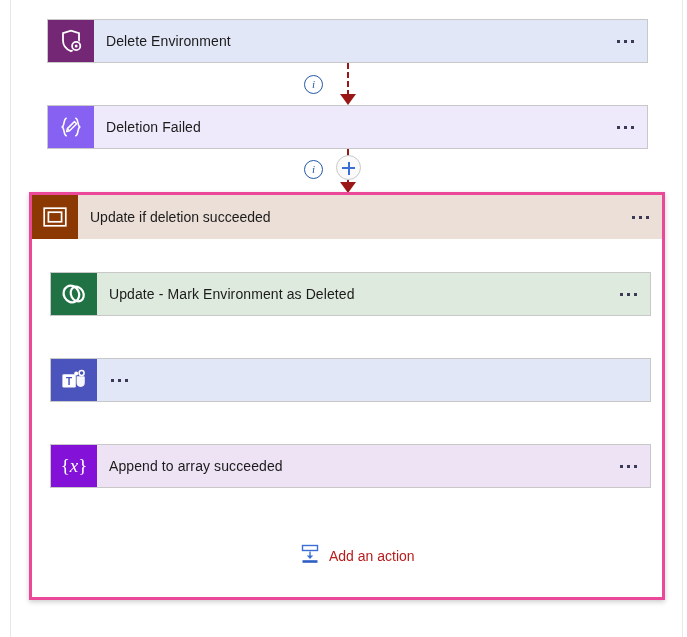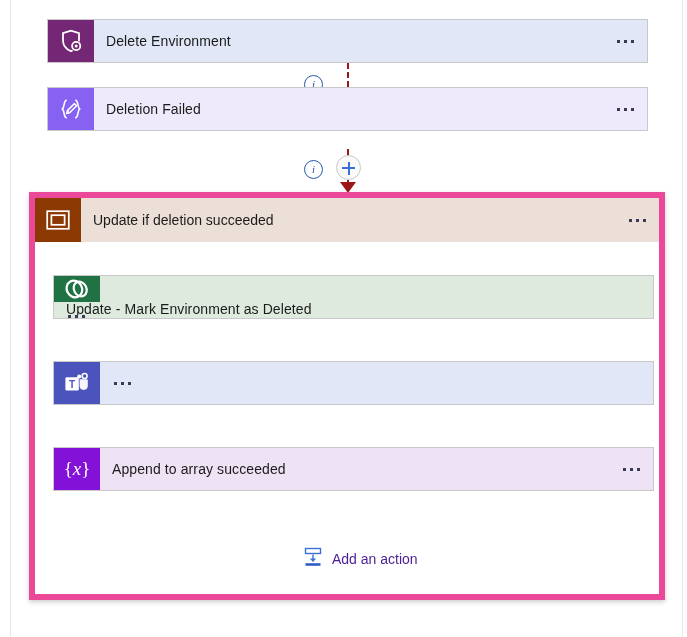--- a/index.html
+++ b/index.html
@@ -80,21 +80,21 @@
   .ic-plum   { background: #742774; }
   .ic-violet { background: #8661f2; }
   .ic-green  { background: #207245; }
   .ic-teams  { background: #4b53bc; }
   .ic-purple { background: #8411d7; }
   .ic-brown  { background: #8c3803; }
 
   
   .scope {
     position: absolute;
-    border: 6px solid #ec4899;
+    border: 3px solid #ec4899;
     box-sizing: border-box;
     background: #ffffff;
     box-shadow: 0 2px 5px rgba(0,0,0,.20);
   }
   .scope-header {
     height: 44px;
     display: flex;
     align-items: stretch;
     background: #ecdfd7;
   }
@@ -197,21 +197,21 @@
   
   .add-action {
     position: absolute;
     display: flex;
     align-items: center;
     gap: 8px;
     cursor: pointer;
   }
   .add-action .label {
     font-size: 14px;
-    color: #4c1d95;
+    color: #b91c1c;
   }
 
   .glyph-brace {
     font-family: "Liberation Serif", serif;
     font-size: 19px;
     color: #fff;
   }
 </style>
 </head>
 <body>
@@ -235,21 +235,21 @@
       <i></i>
   </div>
 </div>
 
 <div class="connector">
   <div class="conn-line-dashed" style="left:347px; top:63px; height:33px;"></div>
   <div class="arrow-head red" style="left:340px; top:94px;"></div>
   <div class="info-icon" style="left:304px; top:75px;">i</div>
 </div>
 
-<div class="card c-violet" style="left:47px; top:87px; width:601px;">
+<div class="card c-violet" style="left:47px; top:105px; width:601px;">
   <div class="icon-box ic-violet">
     <svg width="28" height="24" viewBox="0 0 28 24" aria-hidden="true">
       <path d="M9.2 3.2 C6.6 3.8 7.6 10.4 5.4 12 C7.6 13.6 6.6 20.2 9.2 20.8" fill="none" stroke="#ffffff" stroke-width="1.6" stroke-linecap="round"></path>
       <path d="M18.8 3.2 C21.4 3.8 20.4 10.4 22.6 12 C20.4 13.6 21.4 20.2 18.8 20.8" fill="none" stroke="#ffffff" stroke-width="1.6" stroke-linecap="round"></path>
       <path d="M17.4 6.6 L19.6 8.8 L12.6 15.8 L9.6 16.6 L10.4 13.6 Z" fill="none" stroke="#ffffff" stroke-width="1.5" stroke-linejoin="round"></path>
       <path d="M10.4 13.6 L12.6 15.8" stroke="#ffffff" stroke-width="1.2"></path>
     </svg>
   </div>
   <div class="card-title">Deletion Failed</div>
   <div class="ellipsis">
@@ -277,21 +277,21 @@
       </svg>
     </div>
     <div class="scope-title">Update if deletion succeeded</div>
     <div class="ellipsis">
       <i></i>
         <i></i>
         <i></i>
     </div>
   </div>
 
-  <div class="card c-green" style="left:18px; top:77px; width:601px;flex-direction:column;">
+  <div class="card c-green" style="left:18px; top:77px; width:601px;">
     <div class="icon-box ic-green">
       <svg width="28" height="26" viewBox="0 0 28 26" aria-hidden="true">
         <ellipse cx="11.4" cy="13" rx="7.6" ry="8.6" fill="none" stroke="#ffffff" stroke-width="2.2" transform="rotate(-28 11.4 13)"></ellipse>
         <ellipse cx="17.2" cy="13" rx="6.2" ry="7.6" fill="none" stroke="#ffffff" stroke-width="2.2" transform="rotate(-28 17.2 13)"></ellipse>
       </svg>
     </div>
     <div class="card-title">Update - Mark Environment as Deleted</div>
     <div class="ellipsis">
       <i></i>
         <i></i>

